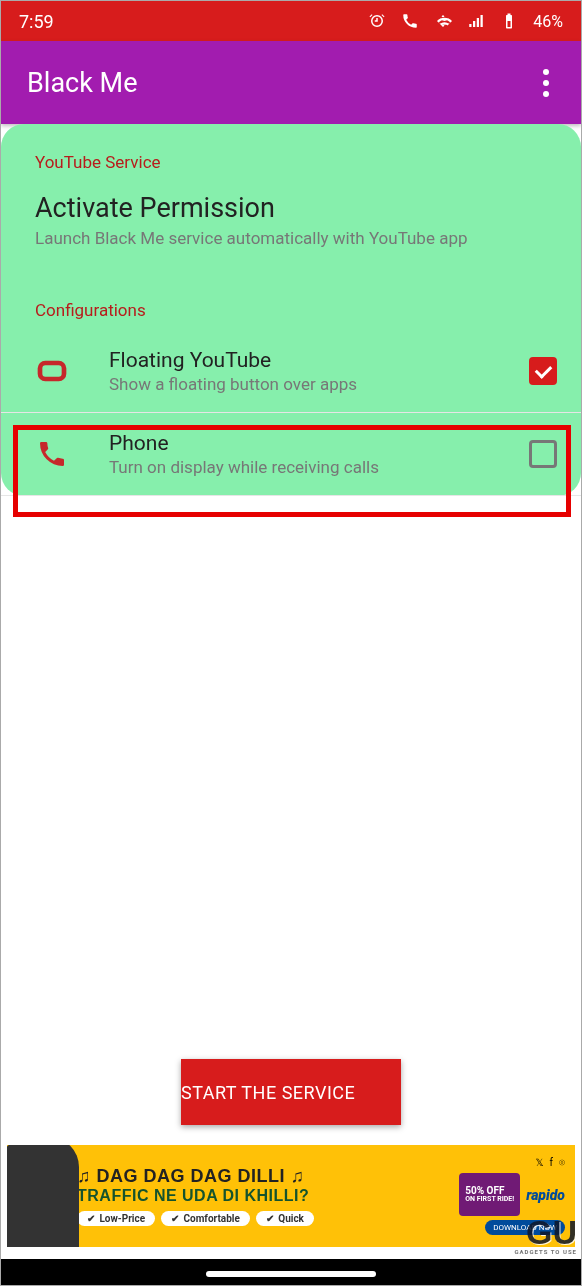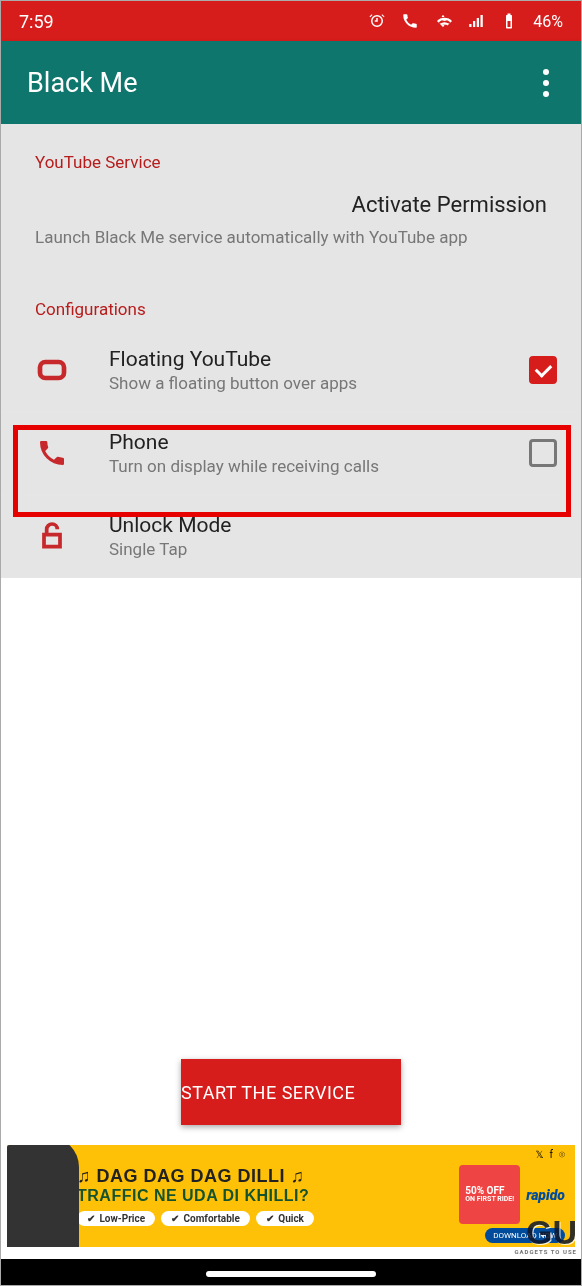--- a/index.html
+++ b/index.html
@@ -19,39 +19,39 @@
     display: flex;
     justify-content: space-between;
     align-items: center;
     padding: 0 18px;
     font-size: 18px;
   }
   .status-right { display:flex; align-items:center; gap:15px; font-size:16px;justify-content:flex-end; }
   .status-right svg { width:18px; height:18px; fill:#fff; }
   .app-bar {
     height: 83px;
-    background: #0f766e;
+    background: #a21caf;
     color: #fff;
     display: flex;
     justify-content: space-between;
     align-items: center;
     padding: 0 26px;
     box-shadow: 0 2px 4px rgba(0,0,0,.25);
   }
   .app-title { font-size: 27px; font-weight:400; }
   .dots { display:flex; flex-direction:column; gap:5px; padding:6px; }
   .dots span { width:6px; height:6px; border-radius:50%; background:#fff; }
-  .content { background:#e5e5e5; padding: 0 0; position:relative; }
+  .content { background:#86efac; padding: 0 0; position:relative;border-radius:23px; }
   .section-header {
     color:#b71c1c;
     font-size:17px;
     padding: 28px 34px 10px;
   }
   .permission-block { padding:10px 34px 24px; }
-  .permission-title { font-size:22px; color:#222; margin-bottom:10px;text-align:right; }
+  .permission-title { font-size:27px; color:#222; margin-bottom:4px; }
   .permission-sub { font-size:17px; color:#777; }
   .list { }
   .list-item {
     display:flex;
     align-items:center;
     padding: 18px 24px 18px 28px;
     border-bottom:1px solid #e6e6e6;
   }
   .list-icon { width:46px; display:flex; justify-content:center; }
   .list-icon svg { width:32px; height:32px; fill:#c6282b; }
@@ -97,21 +97,21 @@
     width:80px; height:110px;
     background:#333; border-radius:30px 30px 0 0;
   }
   .ad-text { flex:1; }
   .ad-h1 { font-size:18px; font-weight:900; color:#222; font-family: Arial Black, sans-serif; letter-spacing:.5px;}
   .ad-h2 { font-size:16px; font-weight:900; color:#14532d; font-family: Arial Black, sans-serif; letter-spacing:.5px; }
   .ad-pills { display:flex; gap:6px; margin-top:6px;}
   .ad-pill { background:#fff; border-radius:12px; padding:2px 10px; font-size:10px; color:#333; font-weight:bold; display:flex; align-items:center; gap:4px;}
   .ad-right { display:flex; flex-direction:column; align-items:flex-end; gap:4px; margin-left:6px;}
   .ad-social { display:flex; gap:6px; font-size:10px;}
-  .ad-offer { background:#ef4444; color:#fff; font-size:10px; padding:20px 6px; border-radius:4px; font-weight:bold; line-height:1.1;}
+  .ad-offer { background:#701a75; color:#fff; font-size:10px; padding:12px 6px; border-radius:4px; font-weight:bold; line-height:1.1;}
   .ad-brand { font-size:14px; color:#004b9b; font-weight:900; font-style:italic;}
   .ad-dl { background:#004b9b; color:#fff; font-size:8px; padding:3px 8px; border-radius:10px;}
   .bottom-bar { position:absolute; bottom:0; left:0; right:0; height:26px; background:#000;}
   .bottom-bar::after { content:""; position:absolute; left:50%; transform:translateX(-50%); bottom:8px; width:170px; height:6px; background:#fff; border-radius:3px;}
   .watermark {
     position:absolute; right:4px; bottom:8px;
     width:84px; height:60px;
     opacity:.85;
     display:flex; flex-direction:column; align-items:flex-end;
     pointer-events:none;
@@ -185,31 +185,20 @@
             <path d="M20 15.5a11 11 0 01-3.5-.6 1 1 0 00-1 .2l-2 2a15 15 0 01-6.6-6.6l2-2a1 1 0 00.2-1A11 11 0 018.5 4 1 1 0 007.5 3H4a1 1 0 00-1 1 17 17 0 0017 17 1 1 0 001-1v-3.5a1 1 0 00-1-1z"></path>
           </svg>
       </div>
       <div class="list-text">
         <div class="list-title">Phone</div>
         <div class="list-sub">Turn on display while receiving calls</div>
       </div>
       <div class="checkbox"></div>
     </div>
 
-    <div class="list-item">
-      <div class="list-icon">
-        <svg viewBox="0 0 24 24">
-            <path fill="none" stroke="#c6282b" stroke-width="2.8" d="M6 11h12v9H6z M8 11V7a4 4 0 018 0"></path>
-          </svg>
-      </div>
-      <div class="list-text">
-        <div class="list-title">Unlock Mode</div>
-        <div class="list-sub">Single Tap</div>
-      </div>
-    </div>
   </div>
 
   <div class="highlight-box"></div>
 </div>
 
 <div class="start-btn">
   <span>START THE SERVICE</span>
 </div>
 
 <div class="ad-banner">

